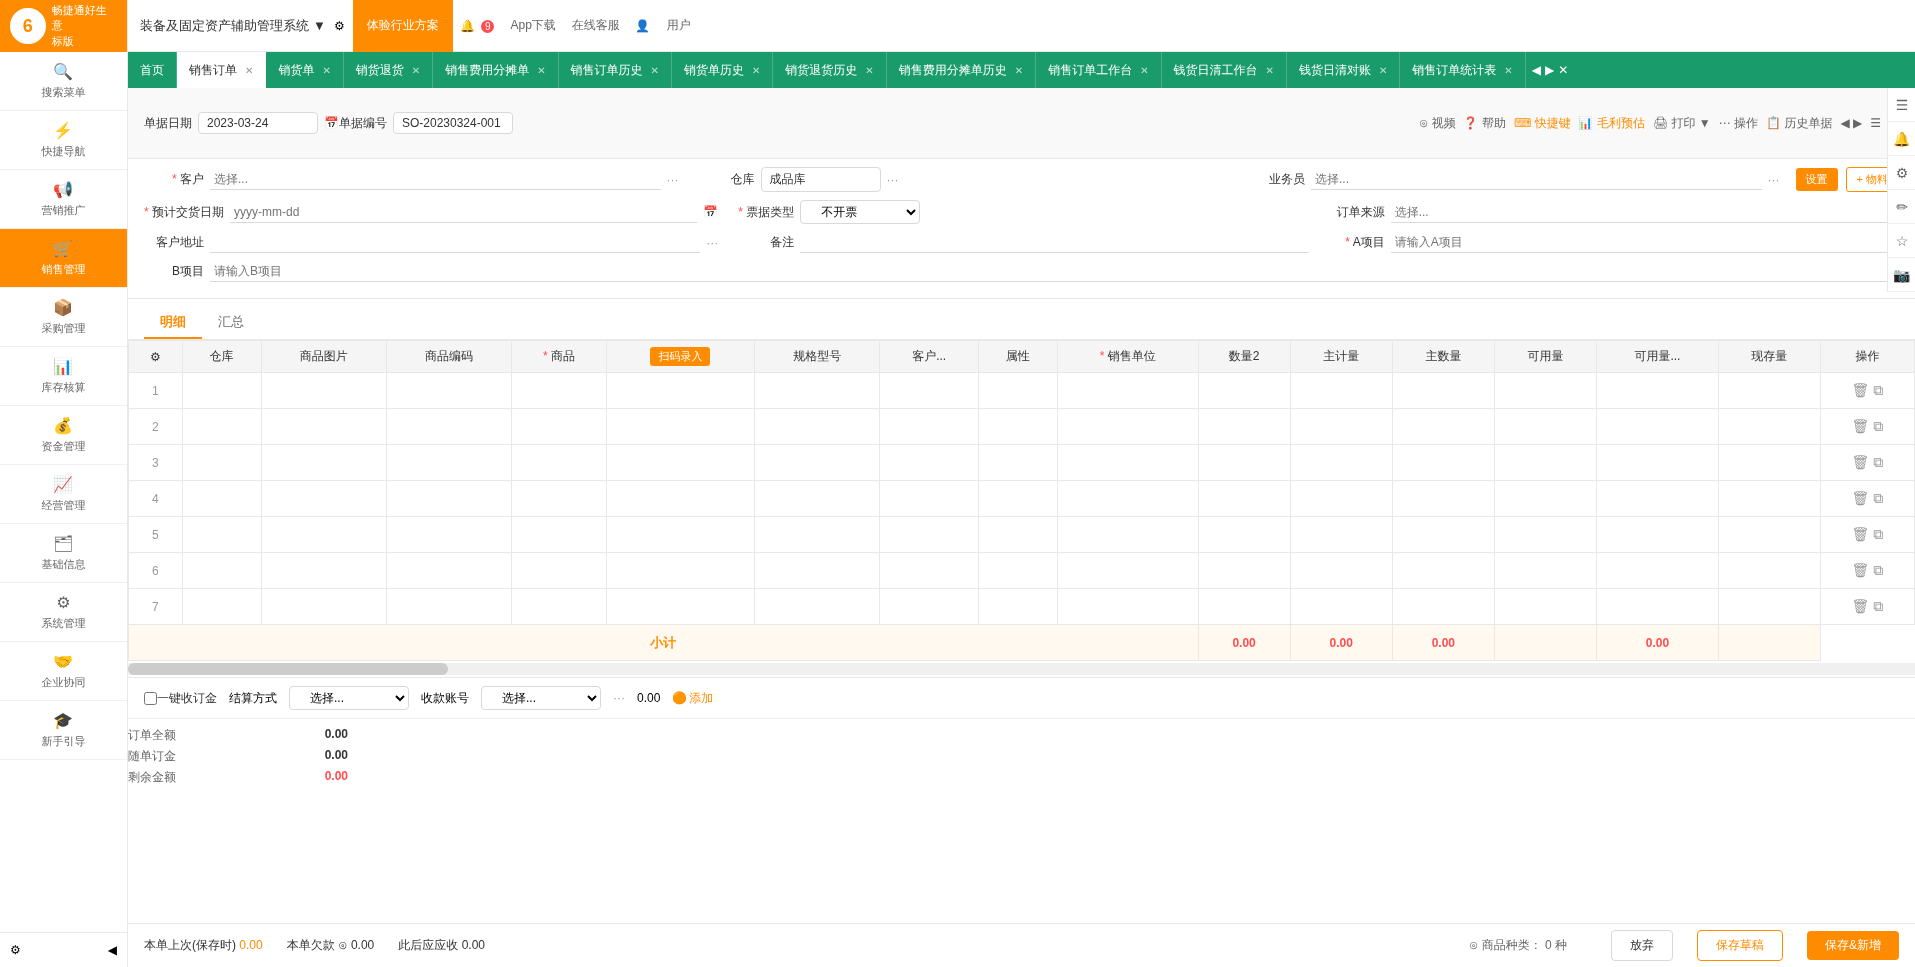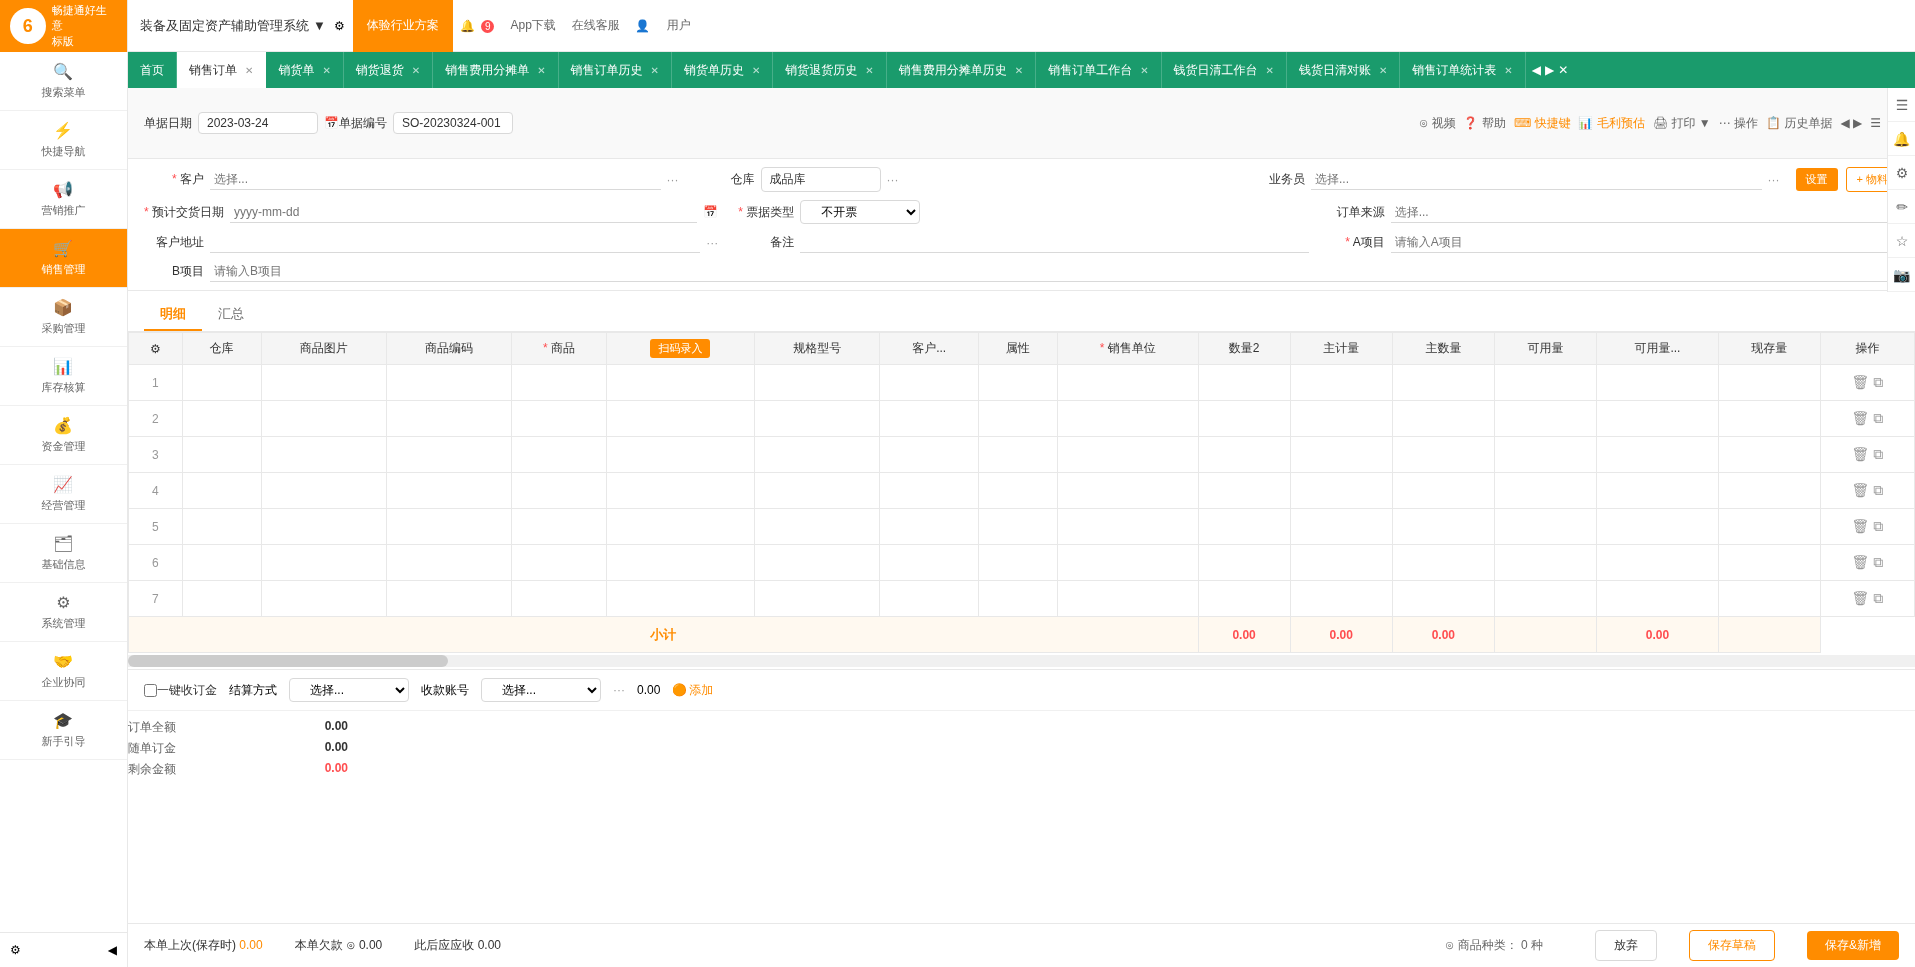--- a/index.html
+++ b/index.html
@@ -41,21 +41,21 @@
     .form-header { background: #f9f9f9; padding: 24px 16px; display: flex; align-items: center; border-bottom: 1px solid #e8e8e8; }
     .form-field { display: flex; align-items: center; gap: 6px; }
     .form-label { color: #333; white-space: nowrap; }
     .form-input { border: 1px solid #d9d9d9; border-radius: 4px; padding: 3px 8px; font-size: 12px; color: #333; background: #fff; min-width: 120px; }
     .form-actions-right { margin-left: auto; display: flex; align-items: center; gap: 8px; color: #666; font-size: 12px; }
     .icon-btn { cursor: pointer; color: #ff8c00; font-size: 12px; }
 
     
     .form-rows { padding: 8px 16px; border-bottom: 1px solid #e8e8e8; }
     .form-row { display: flex; align-items: center; gap: 16px; margin-bottom: 8px; }
-    .form-row:last-child { margin-bottom: 0; }
+    .form-row:last-child { margin-bottom: 8px; }
     .form-cell { display: flex; align-items: center; gap: 6px; flex: 1; }
     .form-cell-label { color: #333; white-space: nowrap; min-width: 60px; text-align: right; }
     .form-cell-label.required::before { content: '* '; color: #ff4d4f; }
     .form-input-text { border: none; border-bottom: 1px solid #d9d9d9; padding: 3px 4px; font-size: 12px; color: #999; background: transparent; flex: 1; min-width: 80px; outline: none; }
     .dots { color: #999; cursor: pointer; }
     .select-input { border: 1px solid #d9d9d9; border-radius: 4px; padding: 3px 16px; font-size: 12px; min-width: 120px; background: #fff; }
 
     
     .detail-tabs { display: flex; align-items: center; padding: 8px 16px 0; border-bottom: 1px solid #e8e8e8; gap: 0; }
     .detail-tab { padding: 6px 16px; cursor: pointer; font-size: 13px; color: #666; border-bottom: 2px solid transparent; }
@@ -73,21 +73,21 @@
     .row-num { color: #999; }
     .col-actions { display: flex; gap: 4px; justify-content: center; }
     .action-icon { cursor: pointer; color: #999; font-size: 14px; }
 
     
     .footer-form { padding: 8px 16px; display: flex; align-items: center; gap: 12px; border-top: 1px solid #e8e8e8; background: #fff; }
     .checkbox-label { display: flex; align-items: center; color: #333; cursor: pointer; }
     .add-btn { color: #ff8c00; cursor: pointer; display: flex; align-items: center; gap: 2px; }
 
     
-    .bottom-bar { height: 44px; background: #fff; border-top: 1px solid #e8e8e8; display: flex; align-items: center; padding: 0 16px; gap: 32px; }
+    .bottom-bar { height: 44px; background: #fff; border-top: 1px solid #e8e8e8; display: flex; align-items: center; padding: 0 16px; gap: 24px; }
     .bottom-info { color: #666; font-size: 12px; }
     .bottom-info span { color: #333; }
     .btn-discard { border: 1px solid #d9d9d9; background: #fff; padding: 6px 18px; border-radius: 4px; cursor: pointer; color: #333; font-size: 12px; margin-left: 20px; }
     .btn-save-draft { border: 1px solid #ff8c00; background: #fff; color: #ff8c00; padding: 6px 18px; border-radius: 4px; cursor: pointer; font-size: 12px; }
     .btn-save-new { background: #ff8c00; color: #fff; border: none; padding: 6px 18px; border-radius: 4px; cursor: pointer; font-size: 12px; }
     .summary-row { display: flex; justify-content: space-between; gap: 24px; font-size: 12px; margin-bottom: 4px; }
     .summary-label { color: #666; }
     .summary-value { color: #333; font-weight: bold; }
 
     

